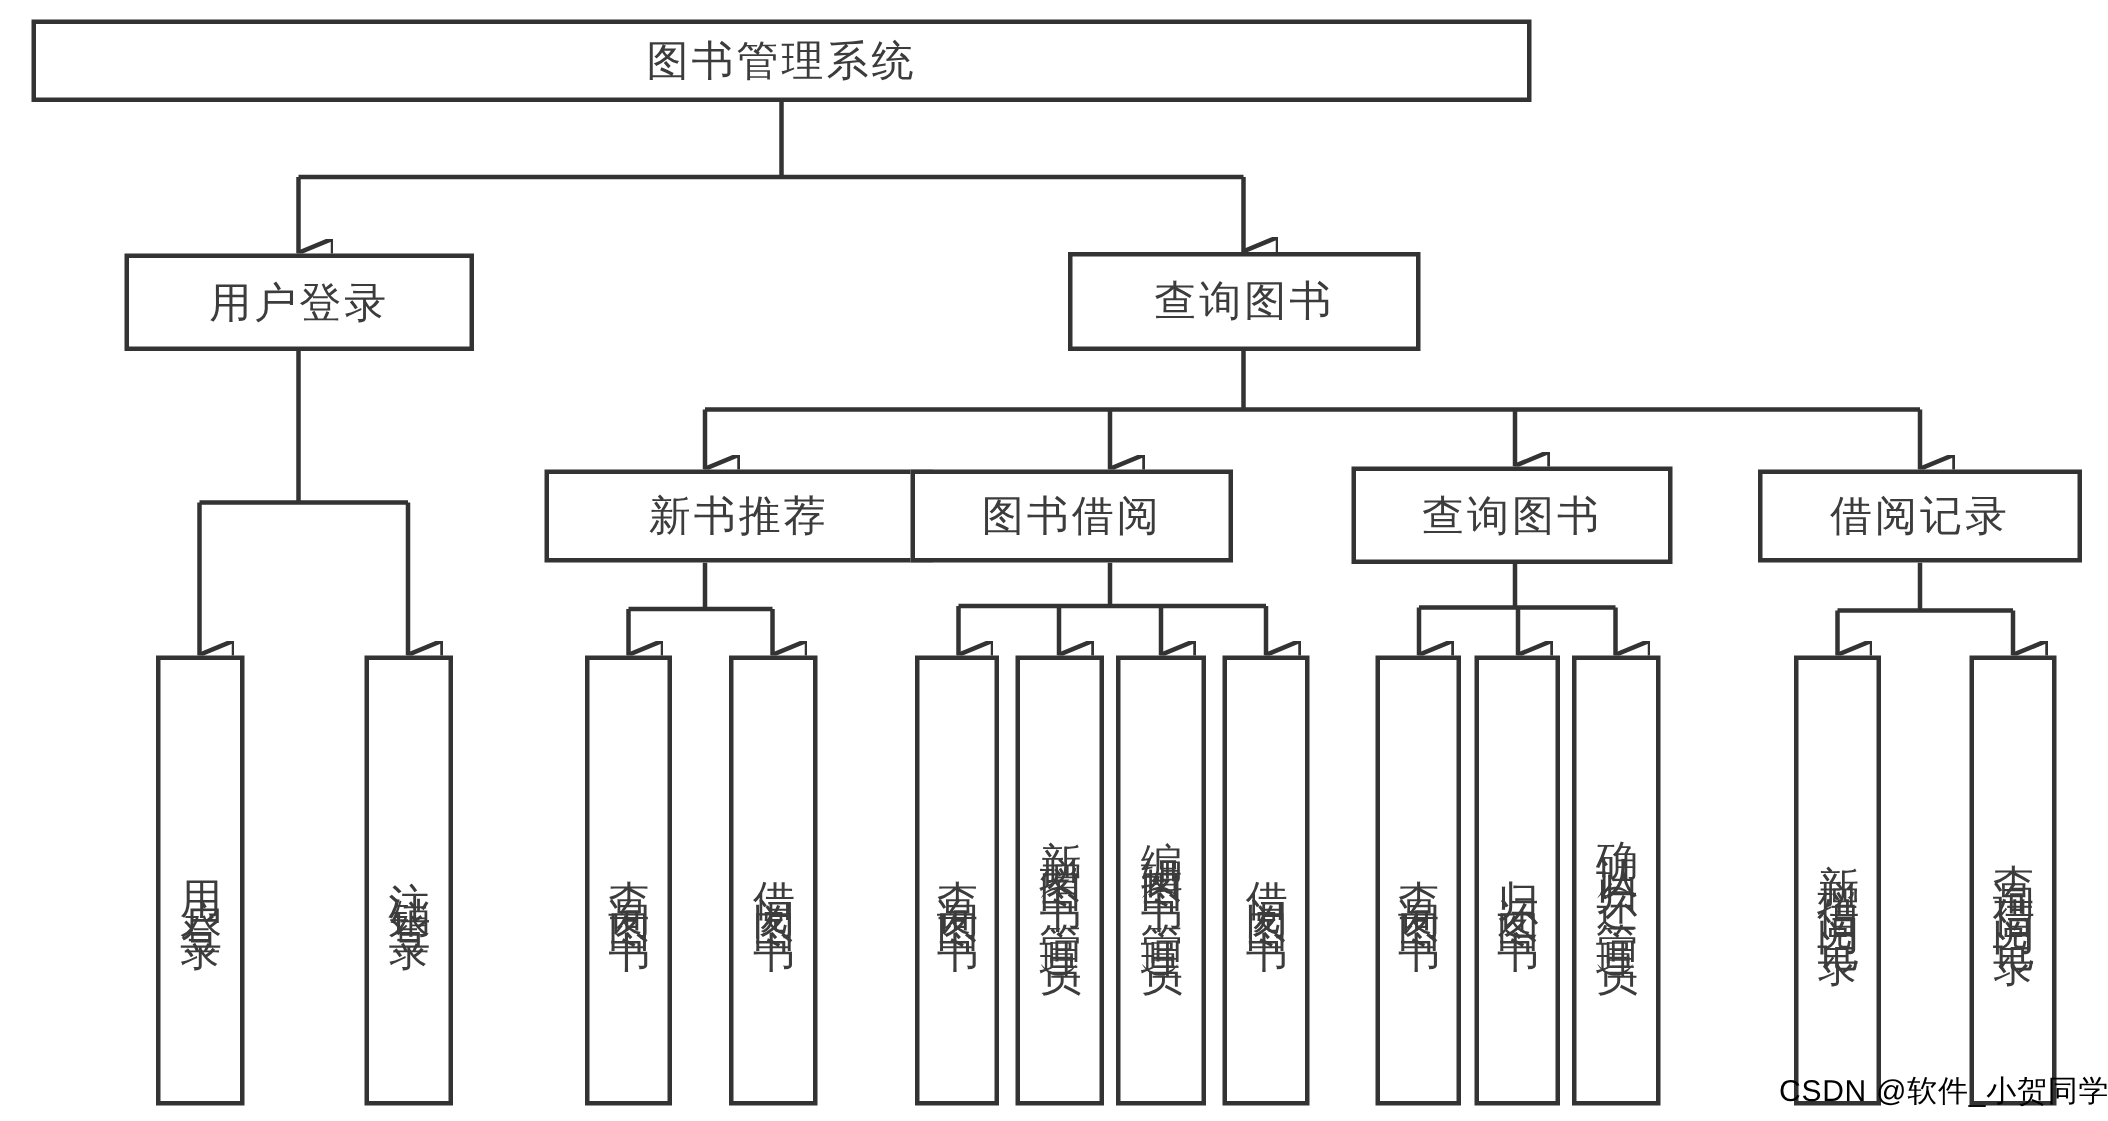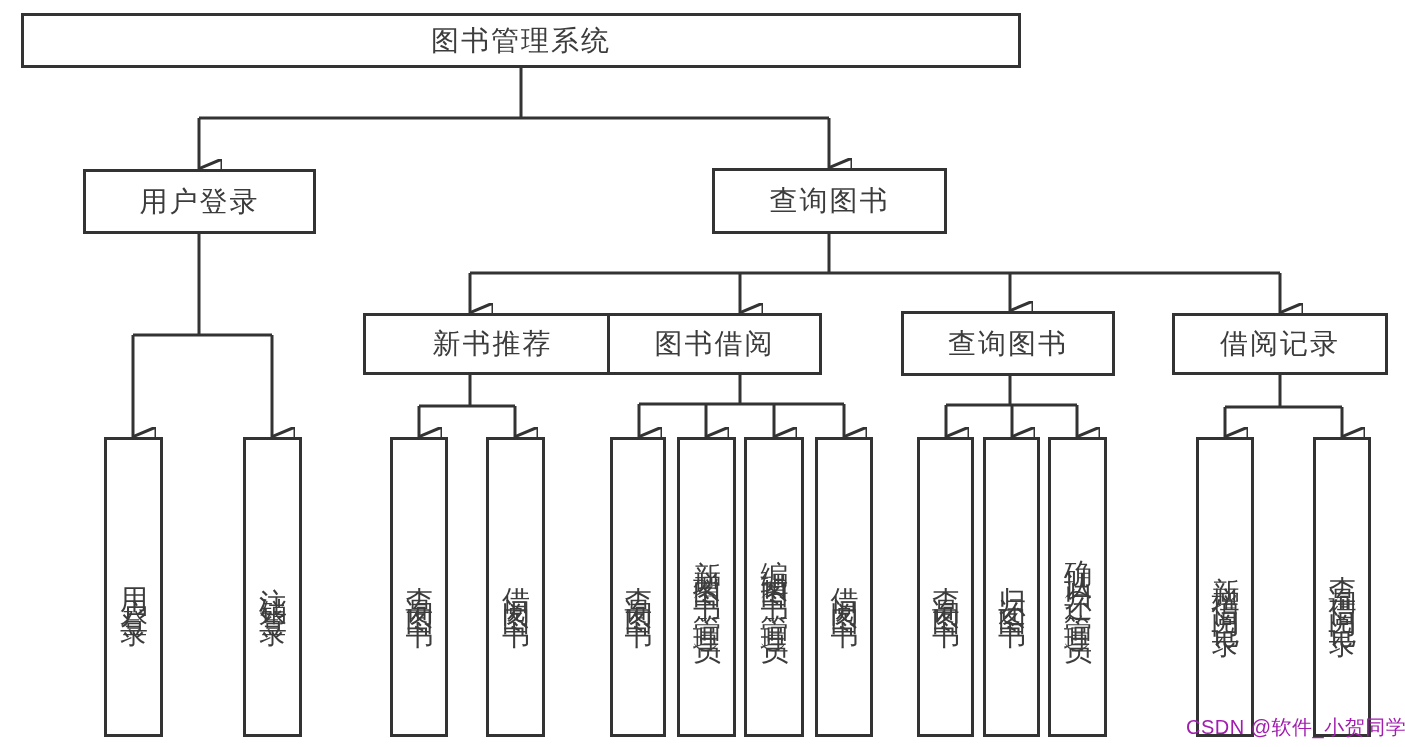--- a/index.html
+++ b/index.html
@@ -29,21 +29,21 @@
     writing-mode:vertical-rl;
     text-orientation:mixed;
     letter-spacing:11px;
     line-height:1;
     white-space:normal;
   }
   .watermark{
     position:absolute;
     left:1186px;top:714px;
     font-size:20px;
-    color:#a21caf;
+    color:#000000;
     letter-spacing:0.5px;
     white-space:nowrap;
     z-index:6;
   }
 </style>
 </head>
 <body>
 
 <div class="canvas">
 

